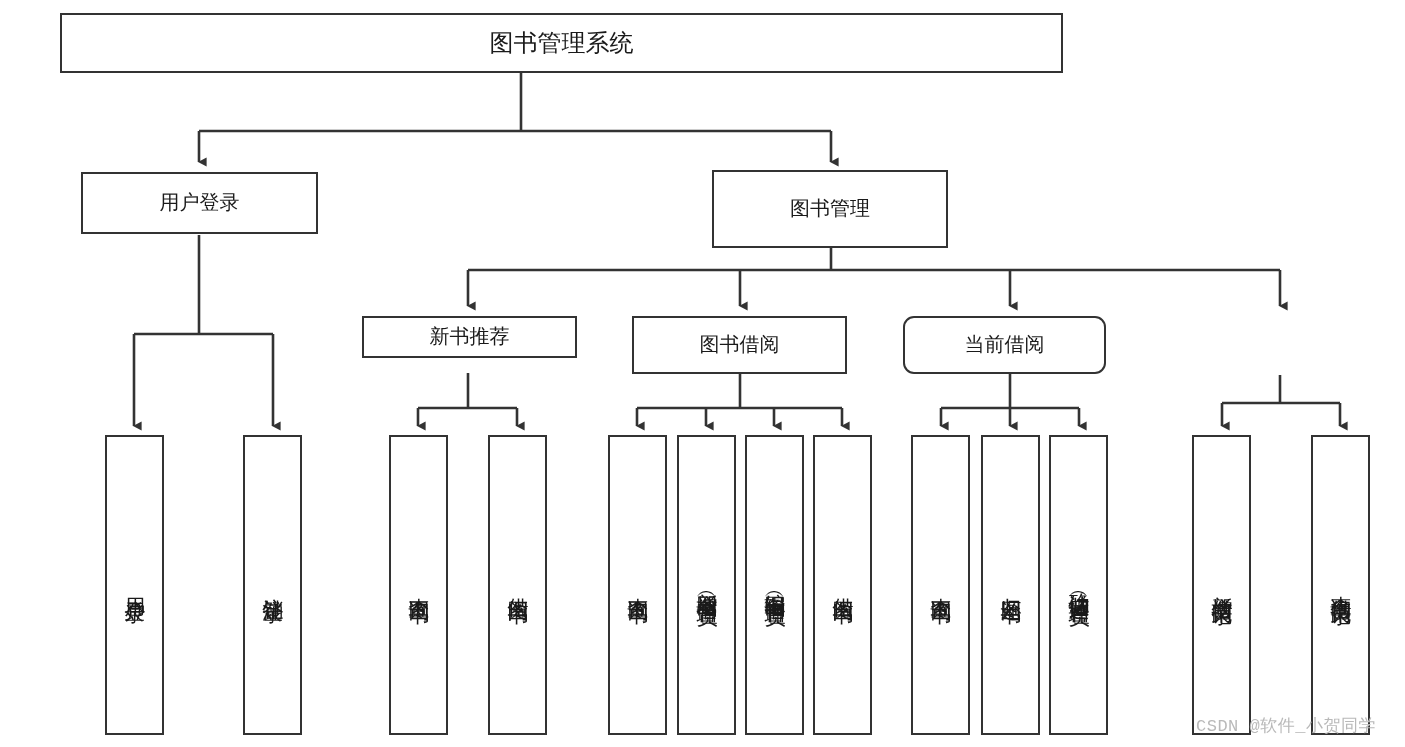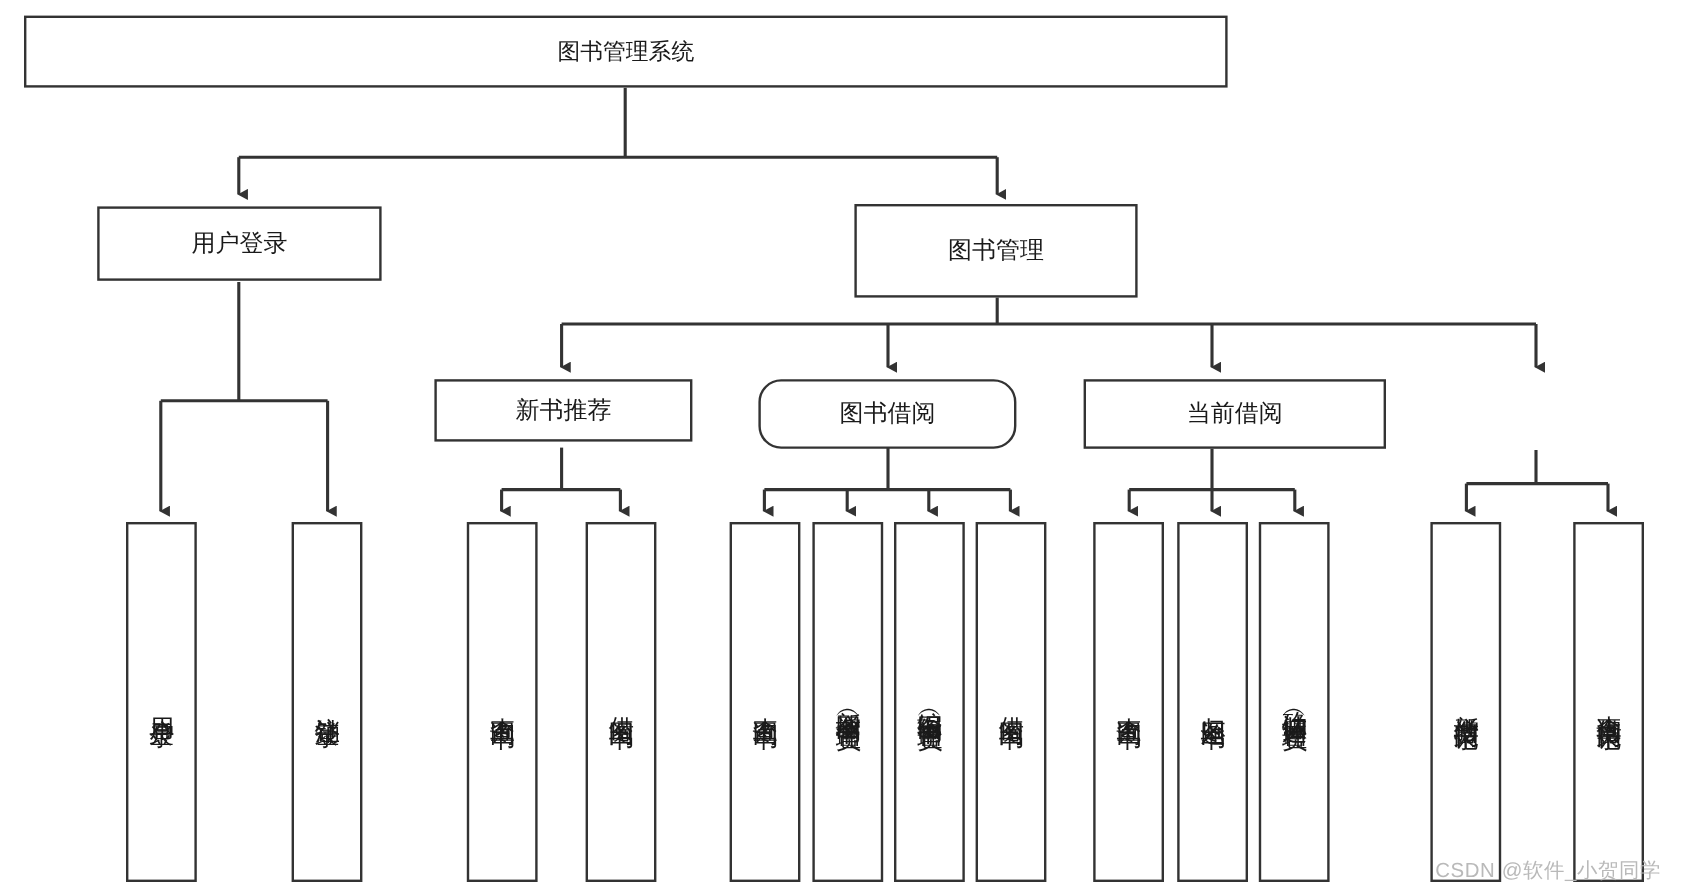--- a/index.html
+++ b/index.html
@@ -47,29 +47,30 @@
     letter-spacing: 2px;
     padding: 4px 0;
   }
   .node.vert .label {
     writing-mode: vertical-rl;
     text-orientation: upright;
     display: block;
     max-height: 100%;
   }
   .node.root {
-    font-size: 19px;
+    font-size: 24px;
+    margin-left: 40px;
   }
   .watermark {
     position: absolute;
     left: 1196px;
     top: 714px;
     font-size: 17px;
     color: #b9b9b9;
-    font-family: Liberation Sans, sans-serif;
+    font-family: Liberation Mono, monospace;
     white-space: nowrap;
     letter-spacing: 0.5px;
   }
 </style>
 </head>
 <body>
 
 <div id="canvas">
 
   <svg id="edges" viewBox="0 0 1405 747" xmlns="http://www.w3.org/2000/svg">
@@ -127,29 +128,29 @@
   </div>
 
   <div class="node horiz" style="left:81px; top:172px; width:237px; height:62px;">
     <span class="label">用户登录</span>
   </div>
 
   <div class="node horiz" style="left:712px; top:170px; width:236px; height:78px;">
     <span class="label">图书管理</span>
   </div>
 
-  <div class="node horiz" style="left:362px; top:316px; width:215px; height:52px;">
+  <div class="node horiz" style="left:362px; top:316px; width:215px; height:42px;">
     <span class="label">新书推荐</span>
   </div>
 
-  <div class="node horiz" style="left:632px; top:316px; width:215px; height:58px;border-radius:19px;">
+  <div class="node horiz" style="left:632px; top:316px; width:215px; height:58px;">
     <span class="label">图书借阅</span>
   </div>
 
-  <div class="node horiz" style="left:903px; top:316px; width:252px; height:58px;">
+  <div class="node horiz" style="left:903px; top:316px; width:203px; height:58px;border-radius:11px;">
     <span class="label">当前借阅</span>
   </div>
 
 
   <div class="node vert" style="left:105px; top:435px; width:59px; height:300px;">
     <span class="label">用户登录</span>
   </div>
 
   <div class="node vert" style="left:243px; top:435px; width:59px; height:300px;">
     <span class="label">注销登录</span>

